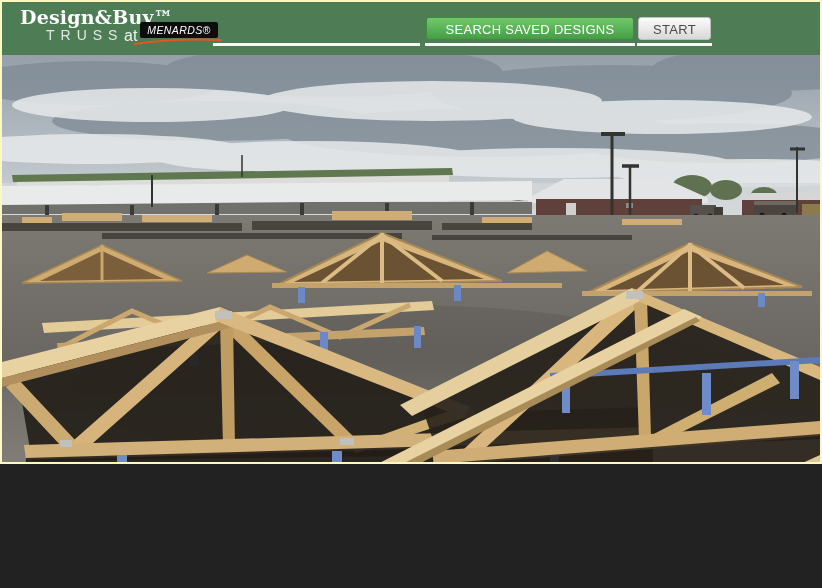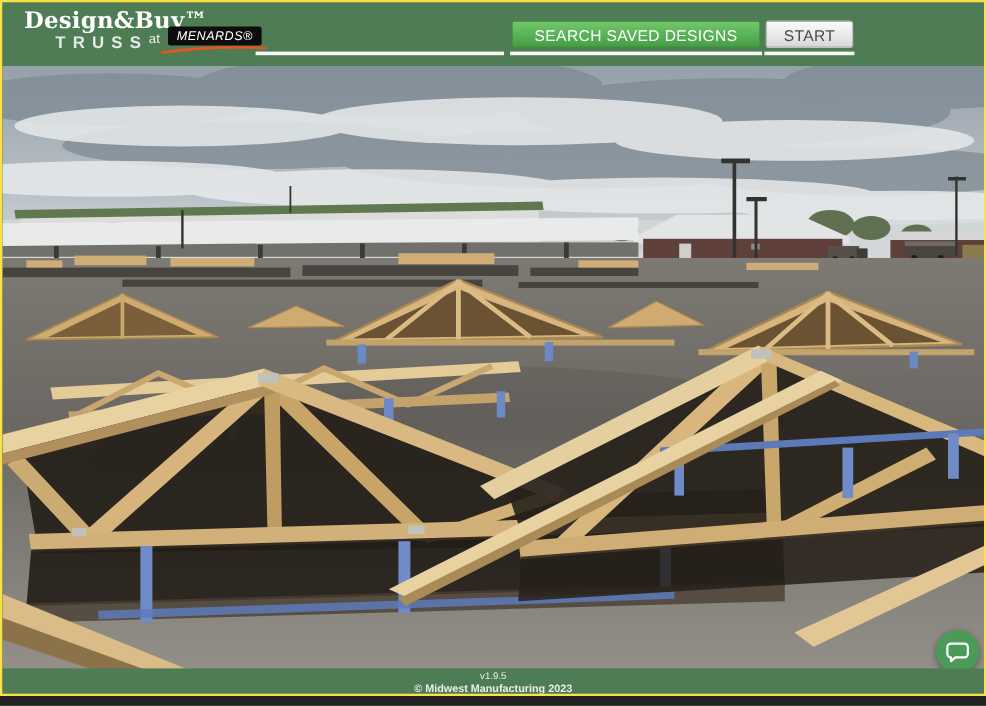--- a/index.html
+++ b/index.html
@@ -1,26 +1,26 @@
 <!DOCTYPE html>
 <html><head>
 <meta charset="utf-8">
 <style>
   html,body{margin:0;padding:0;background:#222;}
   .page{
-    position:relative;width:822px;height:580px;box-sizing:border-box;
-    border:2px solid #fde047;background:#4e7c54;overflow:hidden;
+    position:relative;width:822px;height:464px;box-sizing:border-box;
+    border:2px solid #fef9c3;background:#4e7c54;overflow:hidden;
     font-family:"Liberation Sans",sans-serif;
   }
   
   .header{position:absolute;top:0;left:0;width:818px;height:53px;background:#4e7c54;}
   .logo{position:absolute;top:5px;left:18px;width:210px;height:44px;color:#fff;}
   .brand{font-family:"DejaVu Serif",serif;font-weight:bold;font-size:19px;letter-spacing:.2px;line-height:20px;}
-  .product{font-size:14px;letter-spacing:6px;color:#e3e9e3;margin:1px 0 0 26px;line-height:15px;font-weight:bold;}
-  .atword{position:absolute;top:25px;left:122px;font-size:11px;color:#eef2ee;}
+  .product{font-size:14px;letter-spacing:6px;color:#e3e9e3;margin:1px 0 0 26px;line-height:15px;}
+  .atword{position:absolute;top:25px;left:122px;font-size:16px;color:#eef2ee;}
   .menards{position:absolute;top:20px;left:138px;width:78px;height:16px;background:#0d0d0d;
     color:#fff;font-style:italic;font-weight:normal;font-size:10.5px;line-height:16px;text-align:center;
     letter-spacing:.4px;border-radius:2px;}
   .swoosh{position:absolute;top:35px;left:130px;}
   .hbtn{position:absolute;top:15px;height:23px;border-radius:3px;color:#fff;font-size:13px;
     letter-spacing:.3px;text-align:center;line-height:23px;box-sizing:border-box;cursor:pointer;}
   .btn-start{left:211px;width:207px;background:linear-gradient(#3b95ec,#1272d8 55%,#0a5cc0);border:1px solid #0a55ad;}
   .btn-search{left:424px;width:208px;background:linear-gradient(#74c768,#57b257 55%,#469c45);border:1px solid #3f8c3f;}
   .btn-login{left:636px;width:73px;background:linear-gradient(#fbfbfb,#e8e8e8 55%,#d8d8d8);border:1px solid #bfbfbf;color:#4a4a4a;}
   .ubar{position:absolute;top:41px;height:3px;background:rgba(255,255,255,.95);}
@@ -272,18 +272,14 @@
     <polygon points="0,440 172,510 138,510 0,460" fill="#d9bc86"></polygon>
     <polygon points="0,460 138,510 96,510 0,478" fill="#8c7248"></polygon>
   </svg>
 
   <div class="chat">
     <svg width="22" height="20" viewBox="0 0 36 32">
       <path d="M9,5 h18 a5,5 0 0 1 5,5 v9 a5,5 0 0 1 -5,5 h-12 l-6,5 v-5 a5,5 0 0 1 -5,-5 v-9 a5,5 0 0 1 5,-5 z" fill="none" stroke="#ffffff" stroke-width="3" stroke-linejoin="round"></path>
     </svg>
   </div>
 
-  <div class="footer">
-    <div class="ver">v1.9.5</div>
-    <div class="copy">© Midwest Manufacturing 2023</div>
-  </div>
 
 </div>
 
 </body></html>

